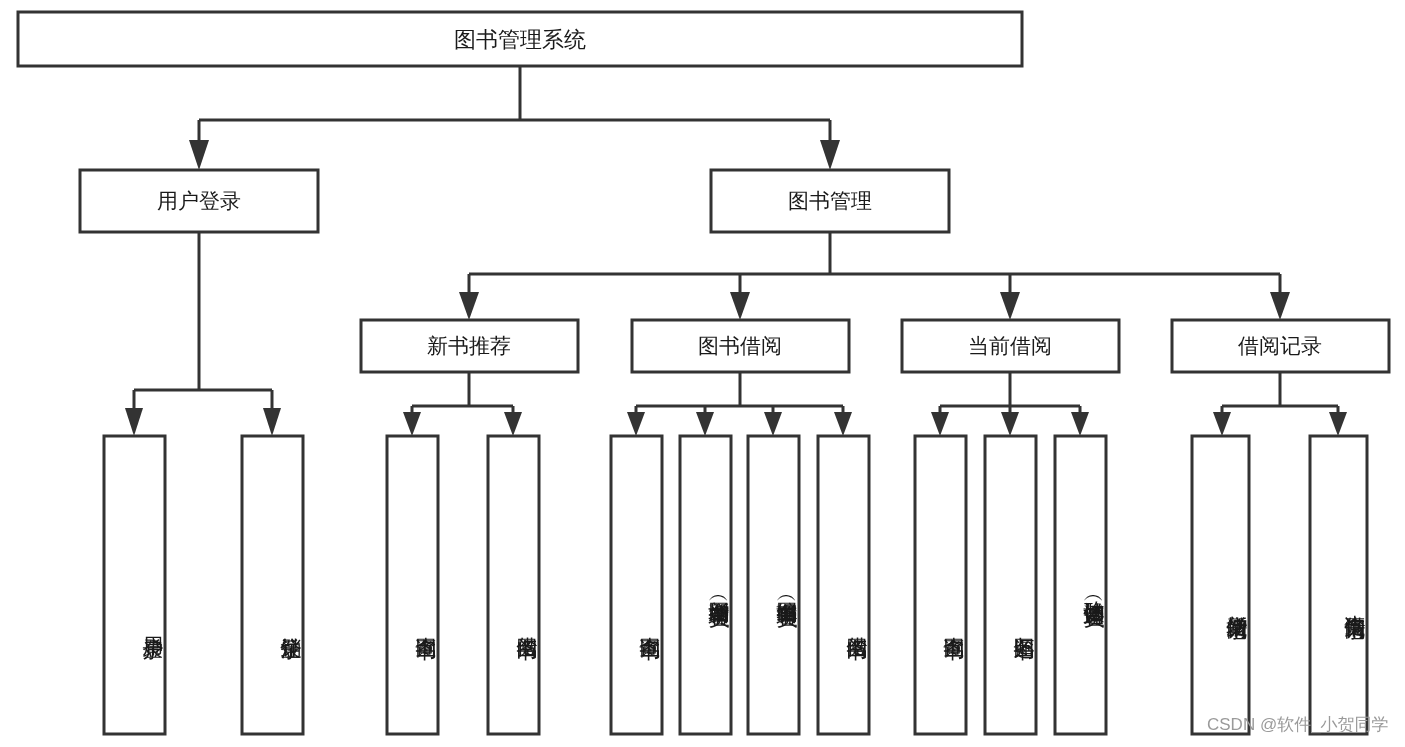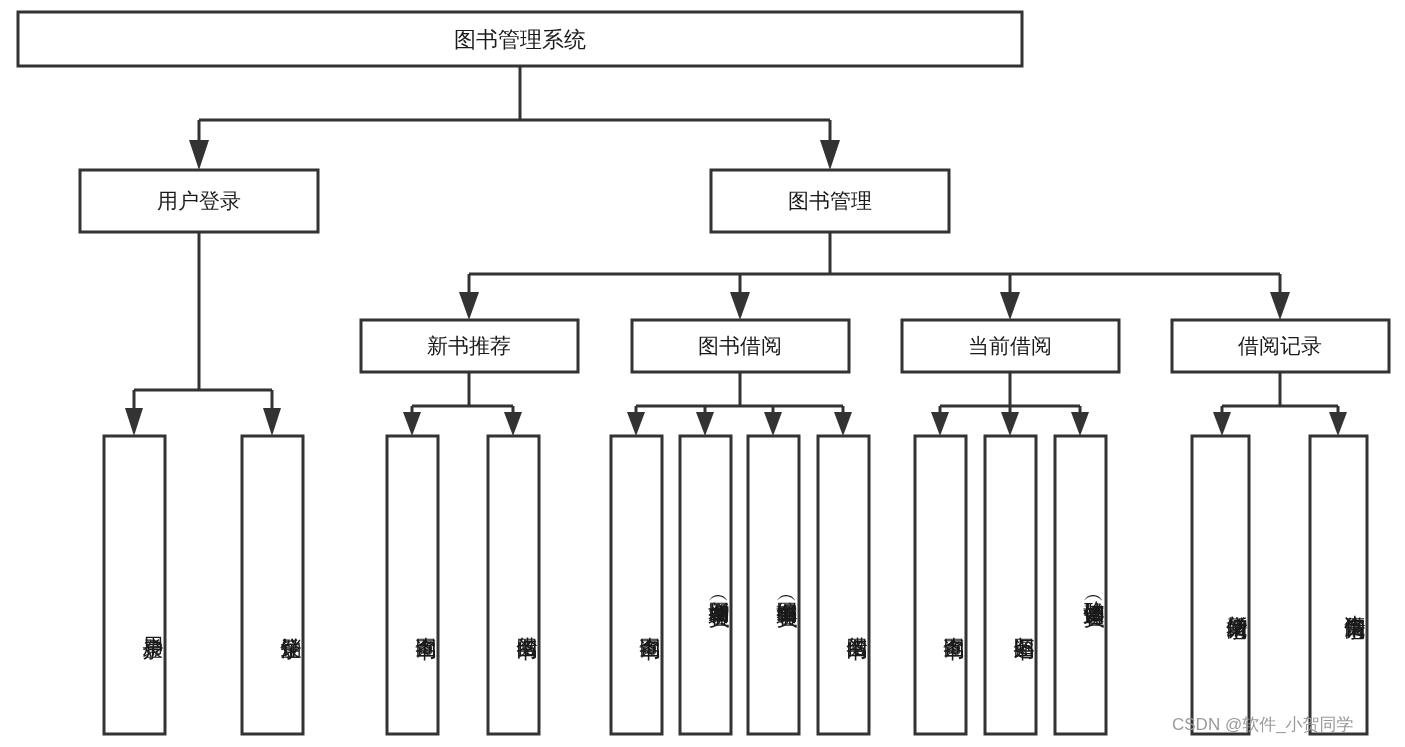--- a/index.html
+++ b/index.html
@@ -61,21 +61,21 @@
     text-orientation: upright;
     font-size: 21px;
     line-height: 1.16;
     color: #1a1a1a;
     letter-spacing: 1px;
     white-space: nowrap;
     pointer-events: none;
   }
   .watermark {
     position: absolute;
-    left: 1172px;
+    left: 1207px;
     top: 713px;
     font-size: 17px;
     color: #9a9a9a;
     font-family: "Liberation Sans", "DejaVu Sans", sans-serif;
     white-space: nowrap;
   }
 </style>
 </head>
 <body>
 

